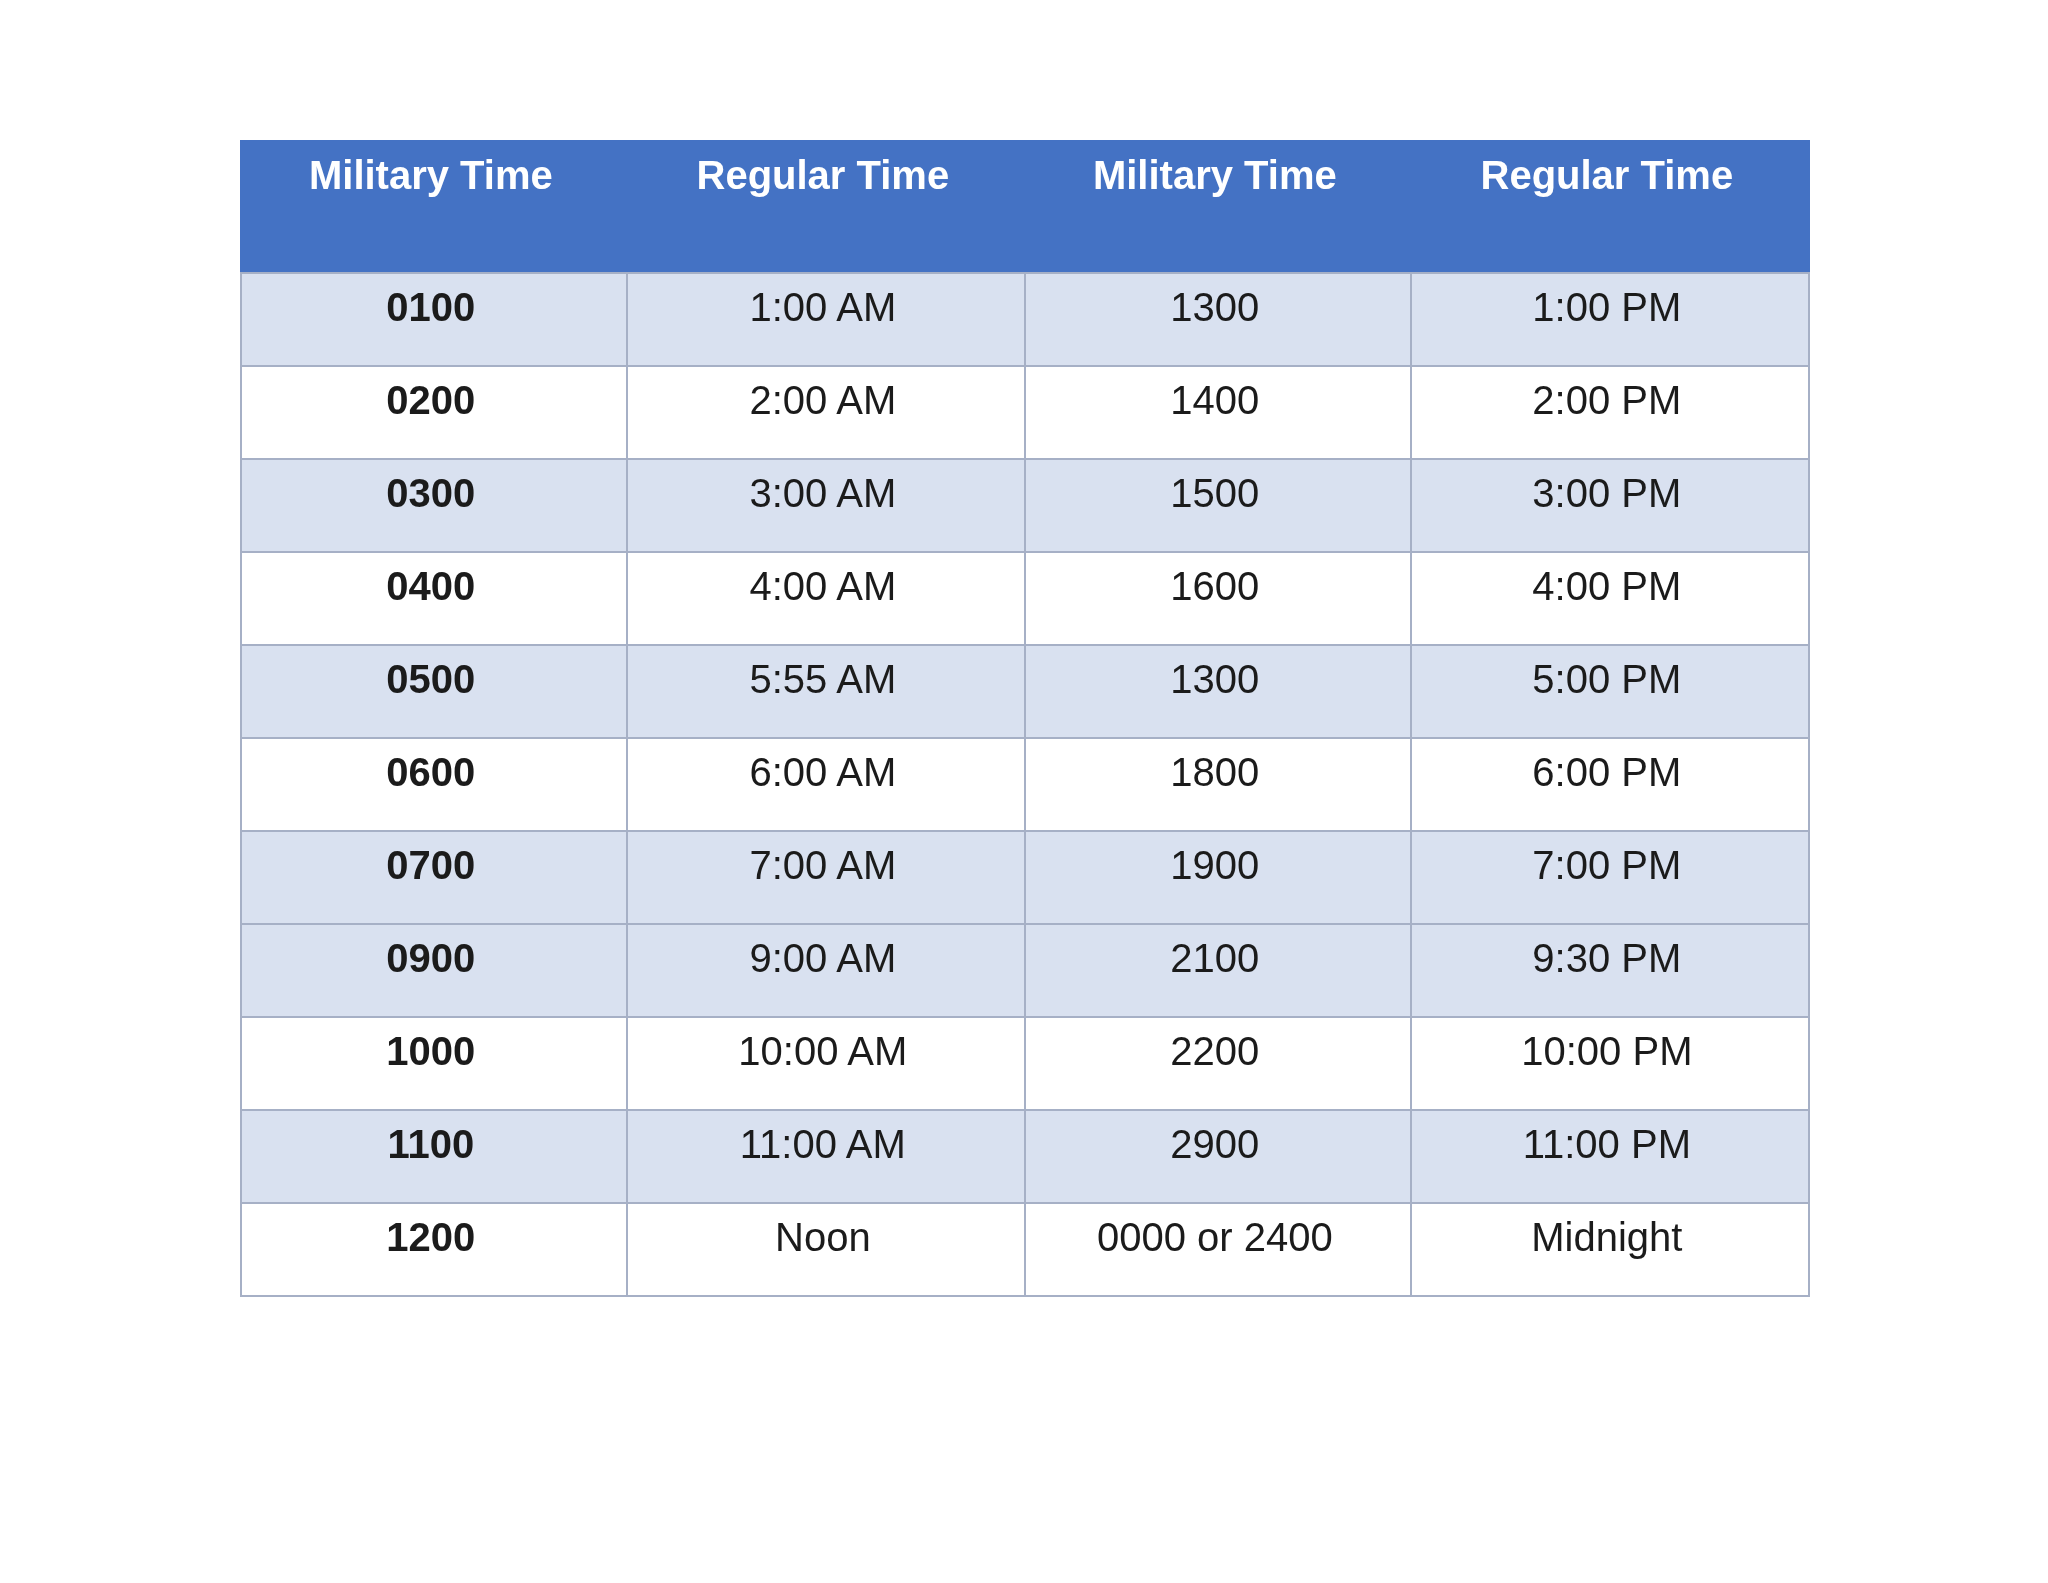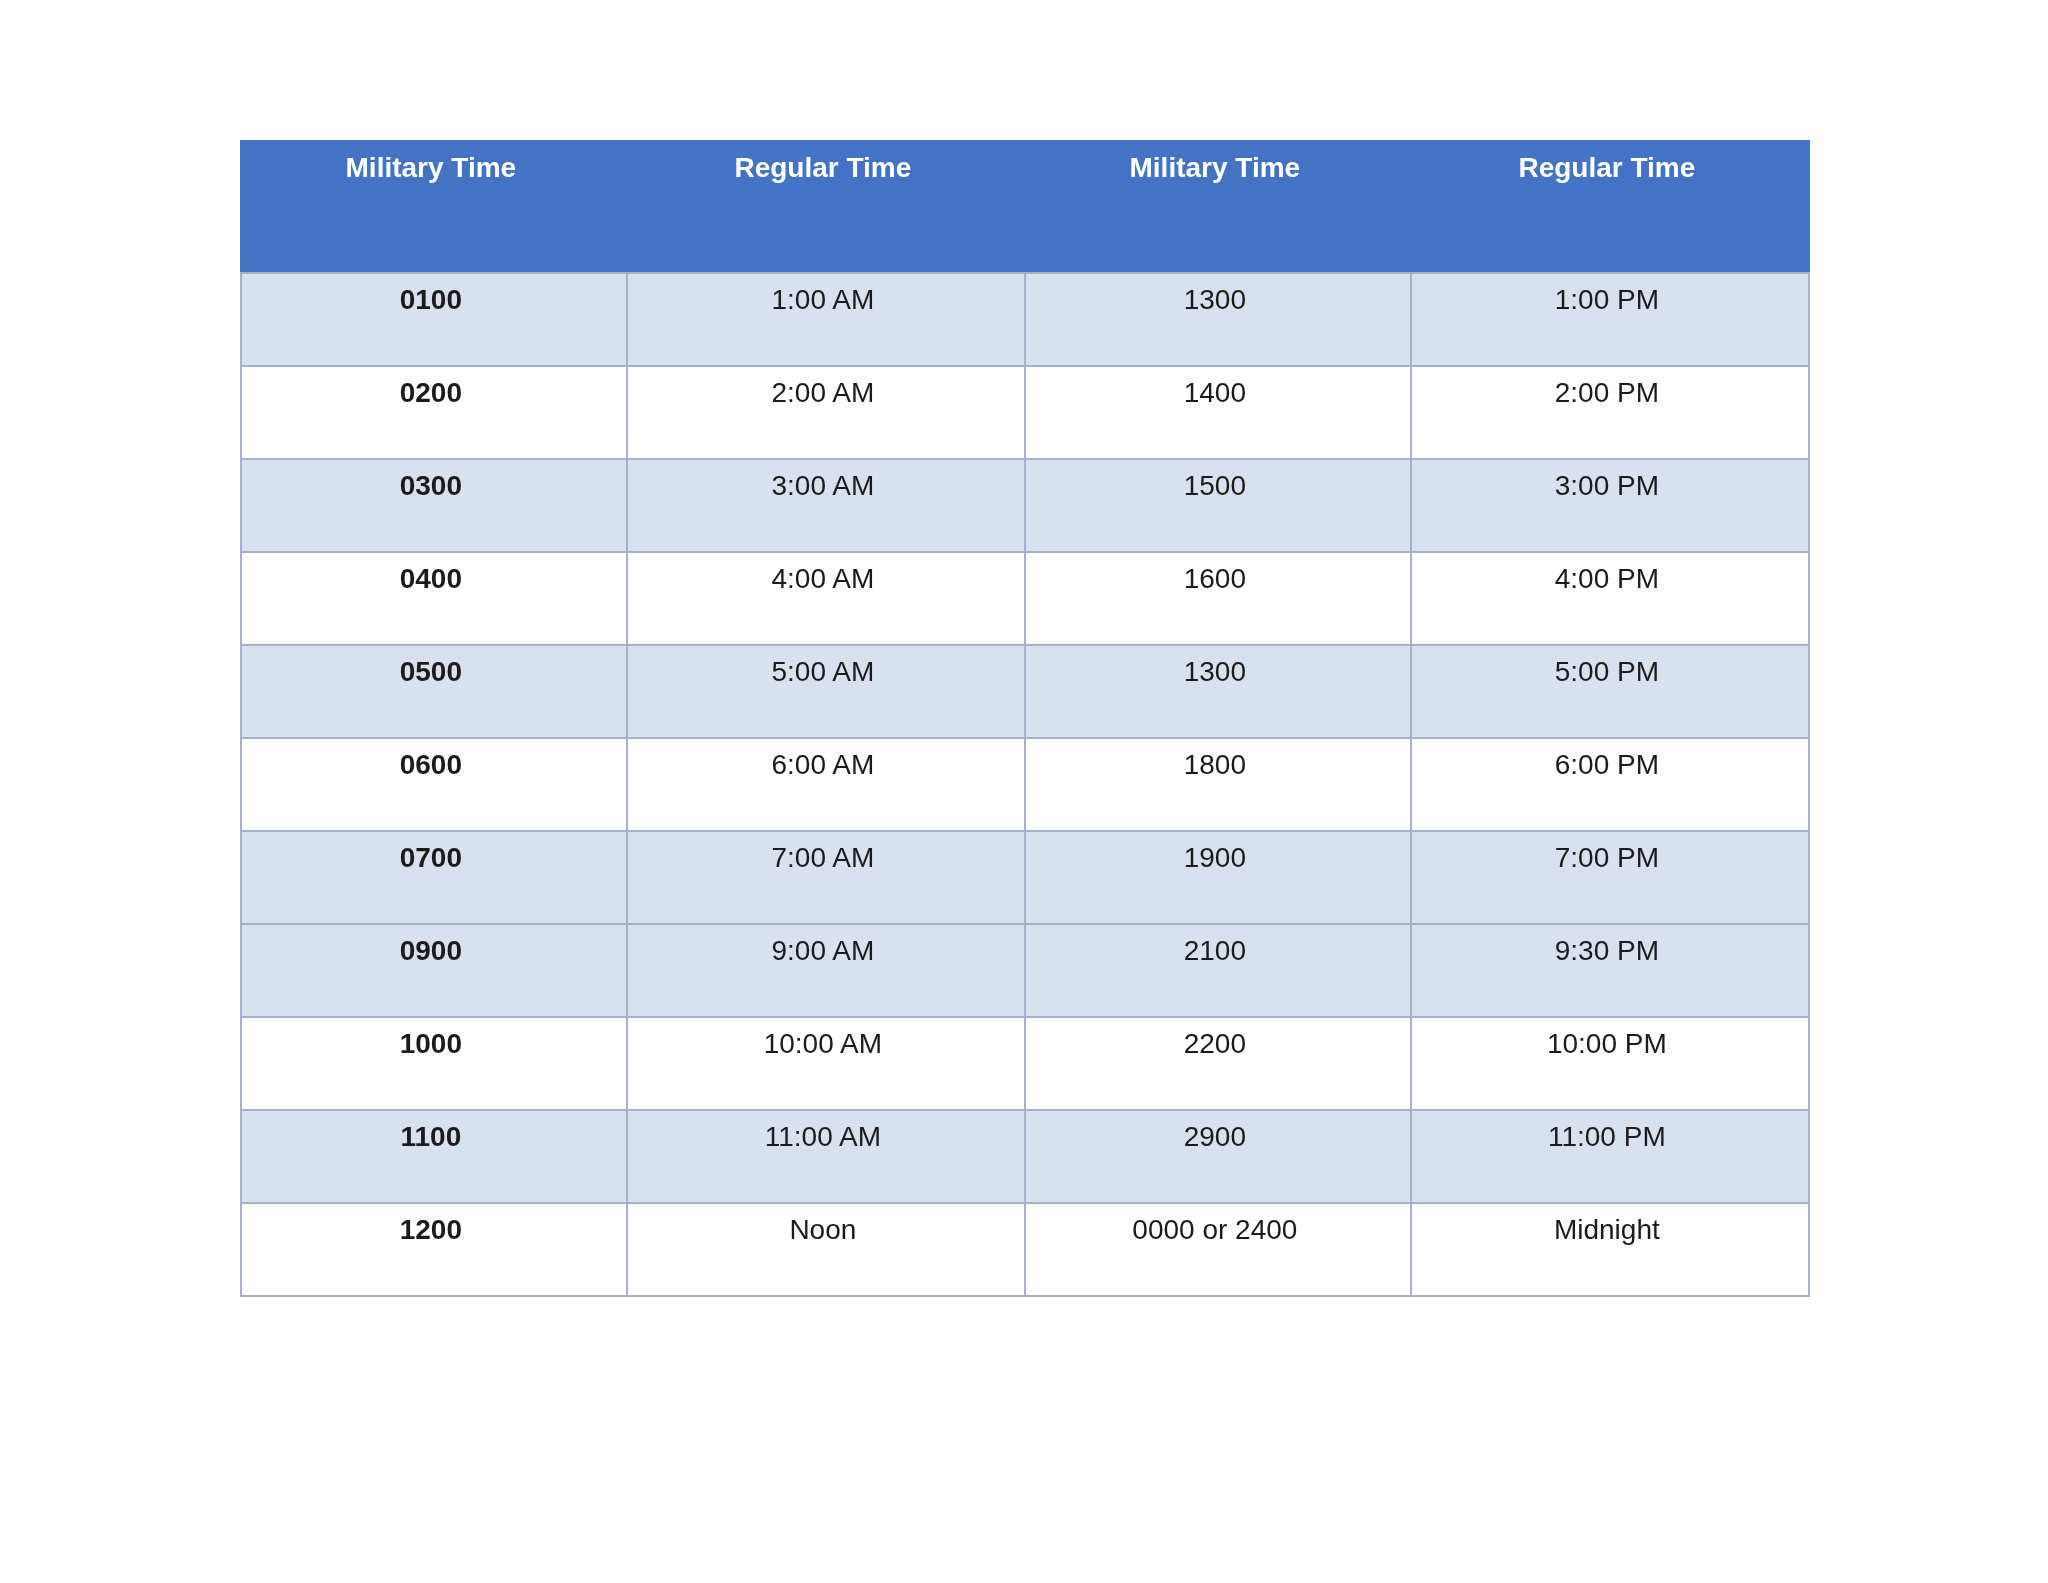--- a/index.html
+++ b/index.html
@@ -27,21 +27,21 @@
     border-collapse: collapse;
     table-layout: fixed;
     border: 2px solid var(--border-color, #a6b0c6);
   }
   table.conv-table th,
   table.conv-table td {
     border: 2px solid var(--border-color, #a6b0c6);
     text-align: center;
     vertical-align: top;
     padding: 8px 6px 0 0;
-    font-size: 28px;
+    font-size: 40px;
     line-height: 1.25;
     overflow: hidden;
   }
   table.conv-table thead tr {
     height: 132px;
   }
   table.conv-table thead th {
     background: var(--header-bg, #4472c4);
     color: var(--header-text, #ffffff);
     font-weight: bold;
@@ -102,21 +102,21 @@
           <td>3:00 PM</td>
         </tr>
         <tr class="plain">
           <td class="col-first">0400</td>
           <td>4:00 AM</td>
           <td>1600</td>
           <td>4:00 PM</td>
         </tr>
         <tr class="band">
           <td class="col-first">0500</td>
-          <td>5:00 AM</td>
+          <td>5:55 AM</td>
           <td>1300</td>
           <td>5:00 PM</td>
         </tr>
         <tr class="plain">
           <td class="col-first">0600</td>
           <td>6:00 AM</td>
           <td>1800</td>
           <td>6:00 PM</td>
         </tr>
         <tr class="band">

